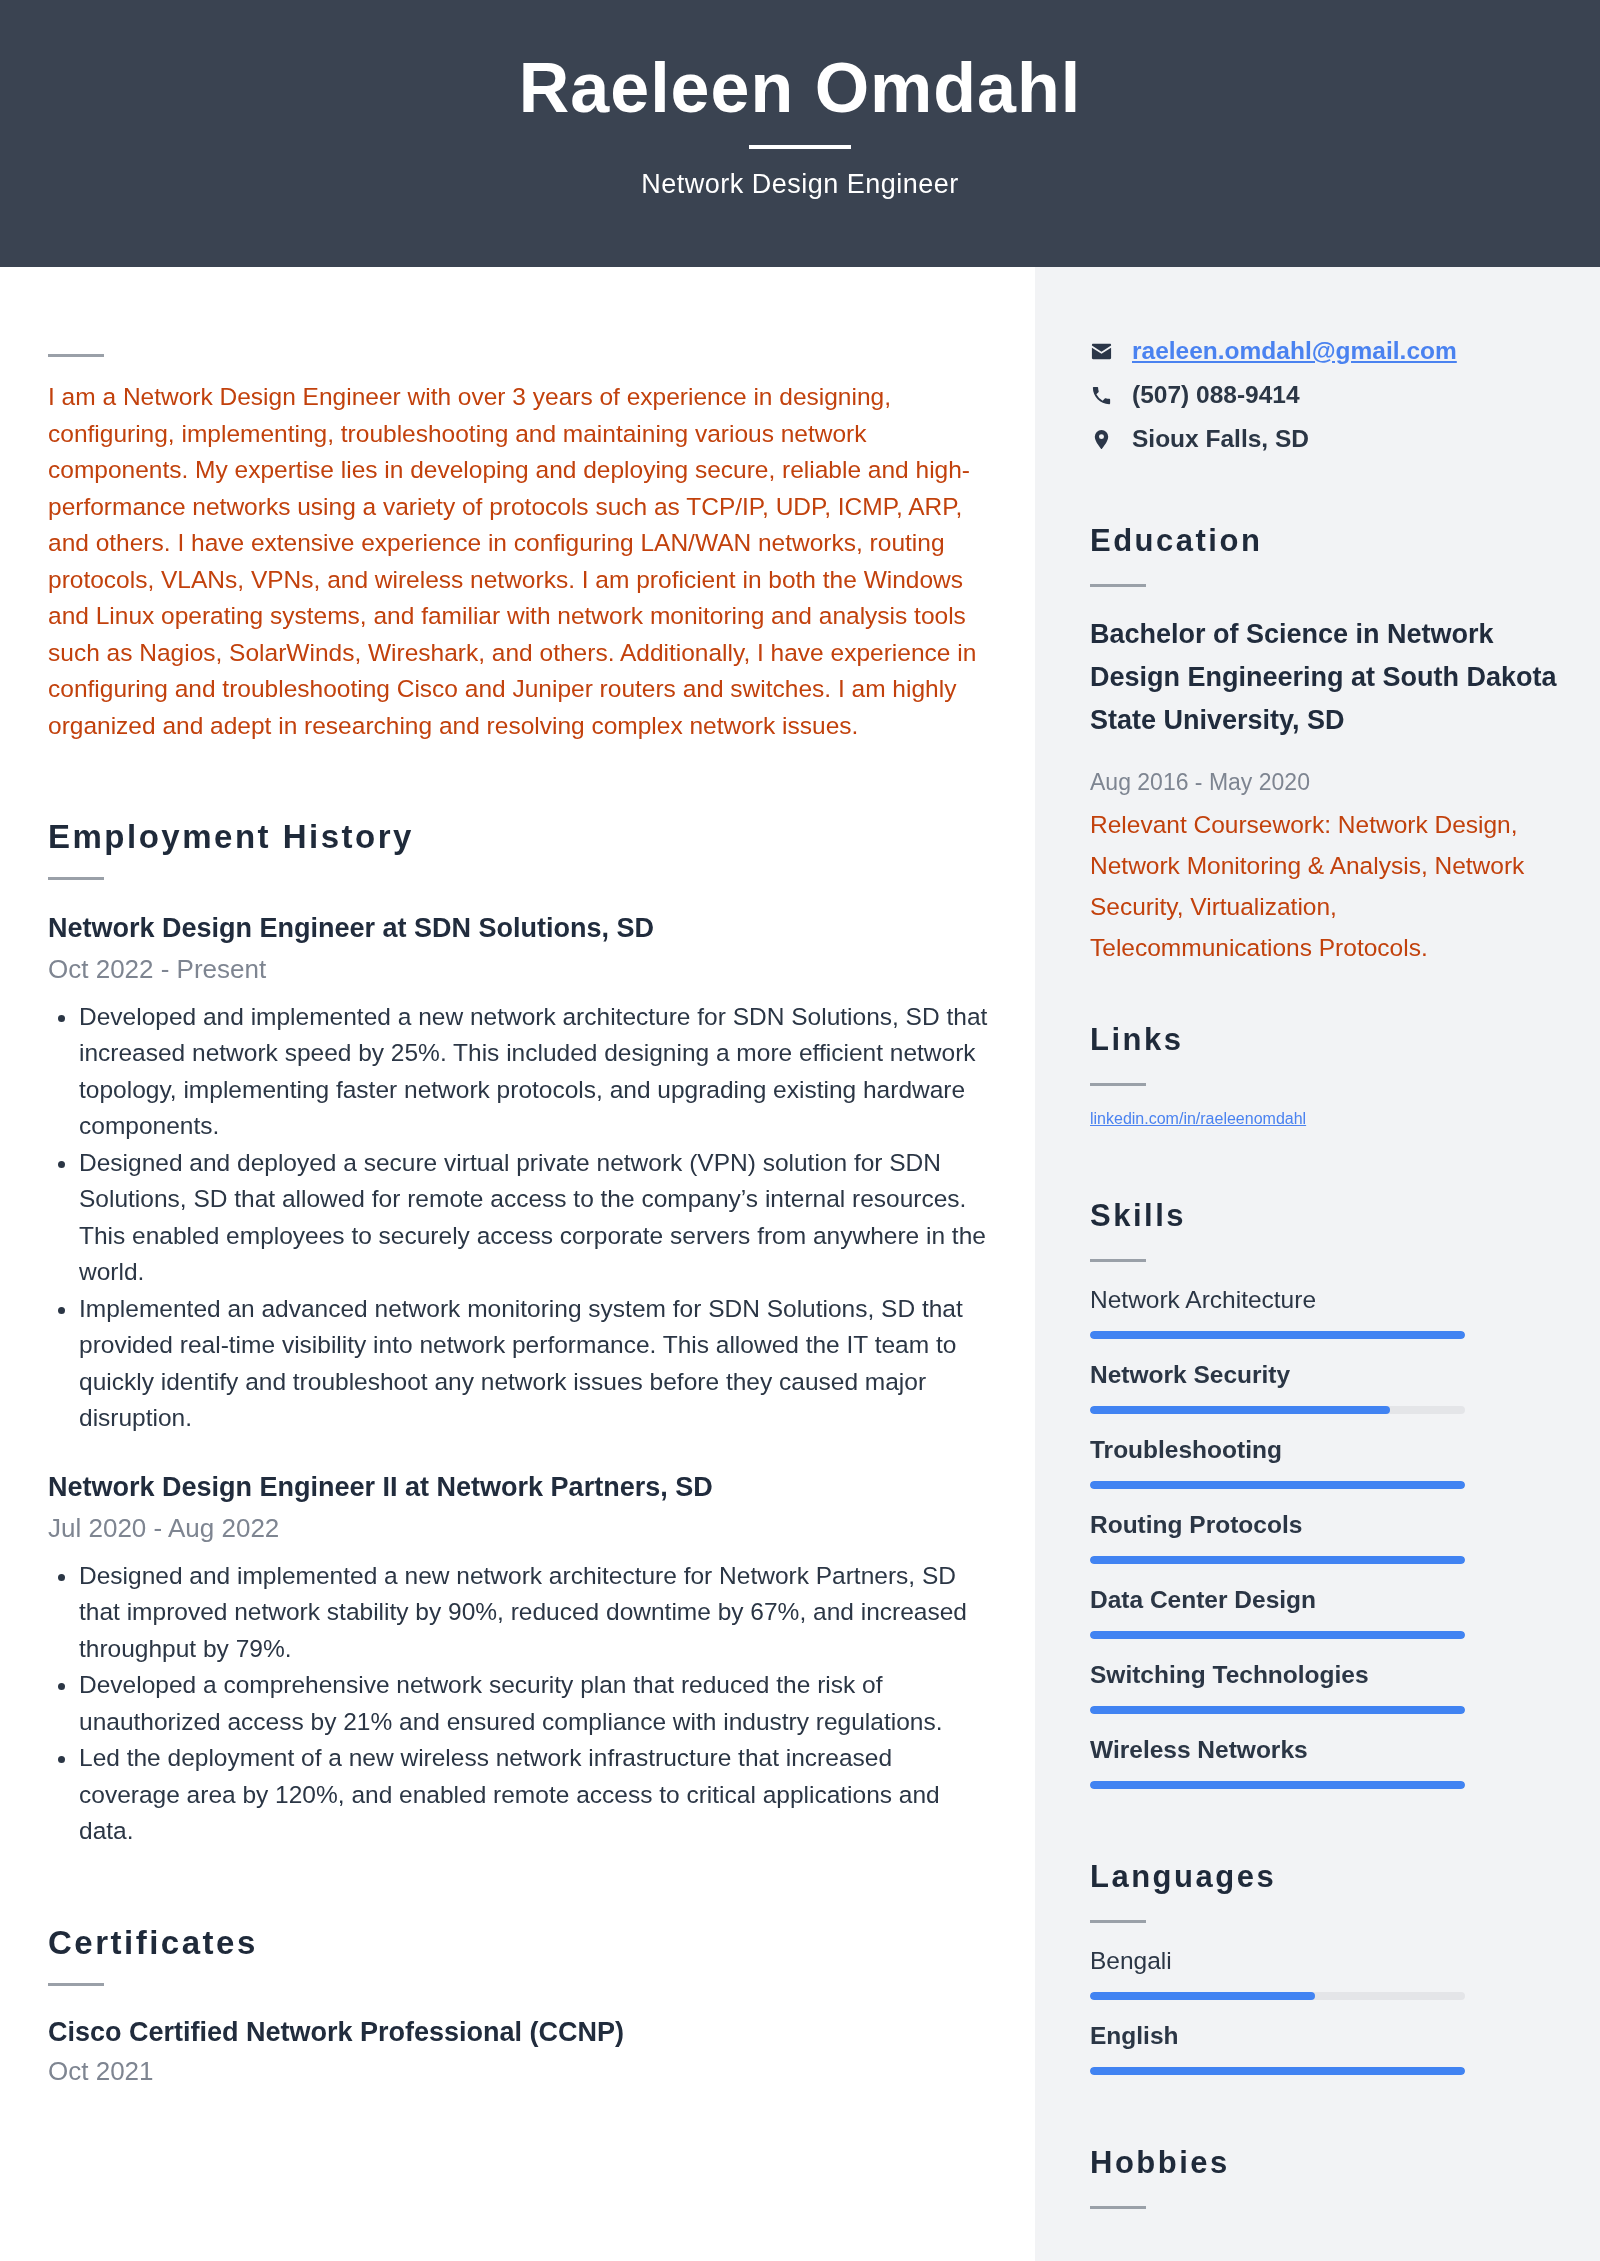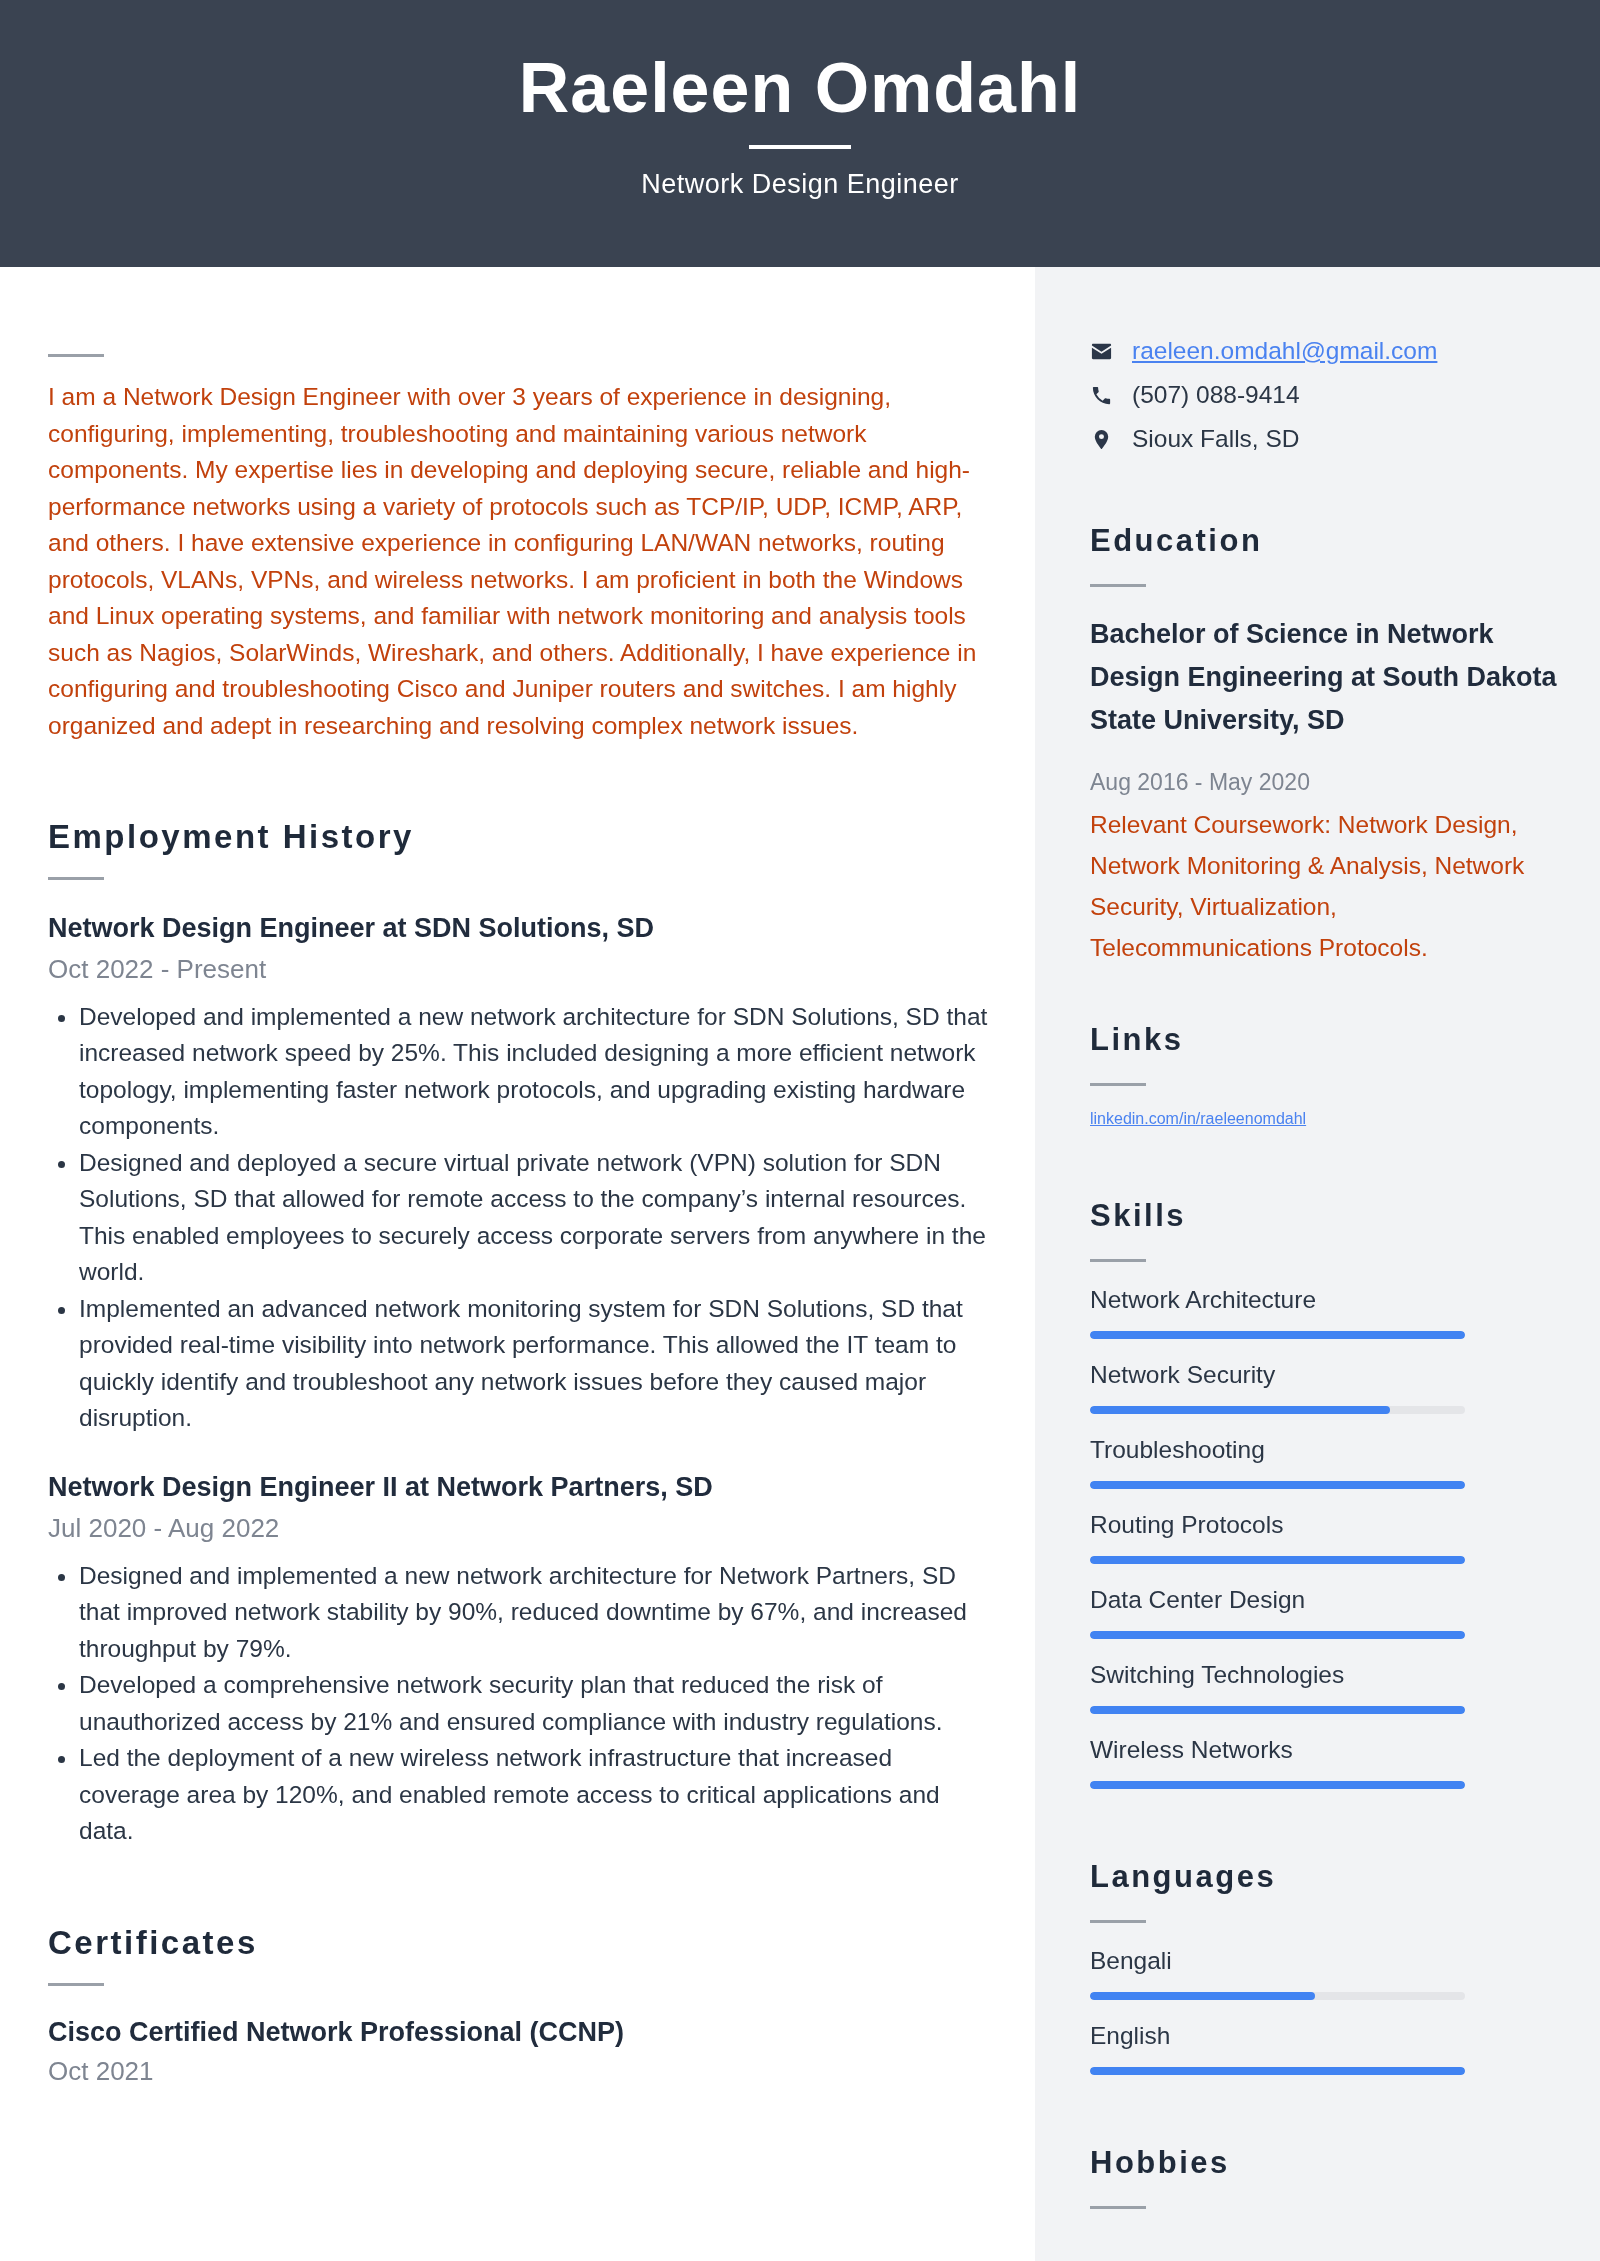--- a/index.html
+++ b/index.html
@@ -49,36 +49,36 @@
   .job + .job { margin-top:34px; }
   .item-title { margin:0; font-size:27px; font-weight:700; color:#212c3d; line-height:1.25; }
   .job .dates { margin-top:8px; }
   .job ul { margin:14px 0 0; padding-left:31px; }
   .job li { font-size:24.5px; line-height:36.5px; color:#2b3645; }
   .section-certificates { margin-top:76px; }
   .cert { margin-top:30px; }
   .cert .dates { margin-top:7px; }
 
   
-  .contact-row { display:flex; align-items:center; margin-bottom:16px; font-size:24.5px; color:#2b3645; }
+  .contact-row { display:flex; align-items:center; margin-bottom:16px; font-size:24.5px; color:#2b3645;font-weight:bold; }
   .contact-row .cicon { width:23px; height:23px; flex:0 0 23px; margin-right:19px; }
   .cicon svg { display:block; width:23px; height:23px; fill:#2b3648; }
   a.link { color:#4a82f0; text-decoration:underline; cursor:pointer; }
 
   .sb-section { margin-top:72px; }
   .sb-section.links-sec { margin-top:56px; }
 
   .degree { margin-top:26px; font-size:27px; font-weight:700; line-height:43px; color:#212c3d; }
   .edu-dates { margin-top:6px; font-size:23px; color:#7e8591; }
   .coursework { margin:8px 0 0; font-size:24.5px; line-height:41px; color:#c2410c; }
 
   .link-line { margin-top:24px; font-size:16px; }
 
   .meter { margin-top:24px; }
-  .meter + .meter { margin-top:22px; }
+  .meter + .meter { margin-top:22px;font-weight:bold; }
   .meter-label { font-size:24.5px; color:#2b3645; line-height:28px; }
   .bar { width:375px; height:8px; border-radius:4px; background:#e4e5e8; margin-top:17px; overflow:hidden; }
   .bar i { display:block; height:100%; border-radius:4px; background:#4183f2; }
 </style>
 </head>
 <body>
 
 <div class="page">
 
   <header class="header">

